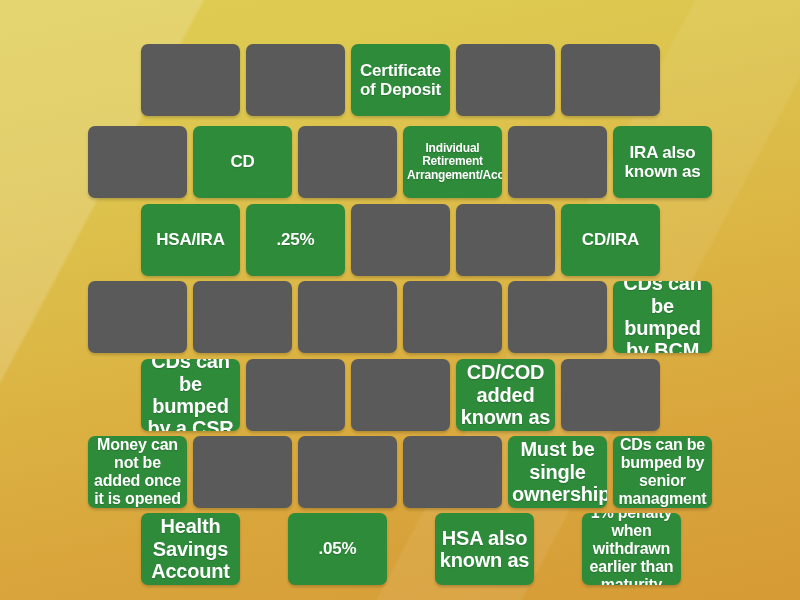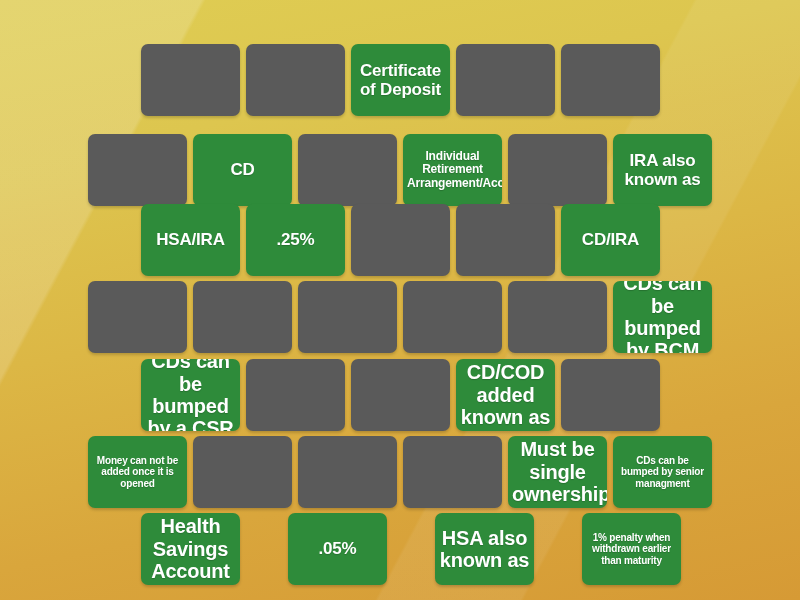--- a/index.html
+++ b/index.html
@@ -74,21 +74,21 @@
     font-weight: bold;
     line-height: 1.12;
     letter-spacing: -0.2px;
     text-shadow: 0 1px 1px rgba(0,0,0,0.18);
     display: block;
     width: 100%;
   }
 
   .fs-lg  { font-size: 17px; }
   .fs-md  { font-size: 20px; }
-  .fs-xs  { font-size: 10px; }
+  .fs-xs  { font-size: 16px; }
   .fs-xxs { font-size: 12px; }
 </style>
 </head>
 <body>
 
 <div id="board">
   <div class="tile-grid">
       <div class="tile-row" style="left: 141px; top: 28px;">
         <div class="tile face-down">
           <span class="tile-text "></span>
@@ -99,21 +99,21 @@
         <div class="tile face-up">
           <span class="tile-text fs-lg">Certificate of Deposit</span>
         </div>
         <div class="tile face-down">
           <span class="tile-text "></span>
         </div>
         <div class="tile face-down">
           <span class="tile-text "></span>
         </div>
       </div>
-      <div class="tile-row" style="left: 88px; top: 110px; margin-top: 8px;">
+      <div class="tile-row" style="left: 88px; top: 110px;">
         <div class="tile face-down">
           <span class="tile-text "></span>
         </div>
         <div class="tile face-up">
           <span class="tile-text fs-lg">CD</span>
         </div>
         <div class="tile face-down">
           <span class="tile-text "></span>
         </div>
         <div class="tile face-up">

